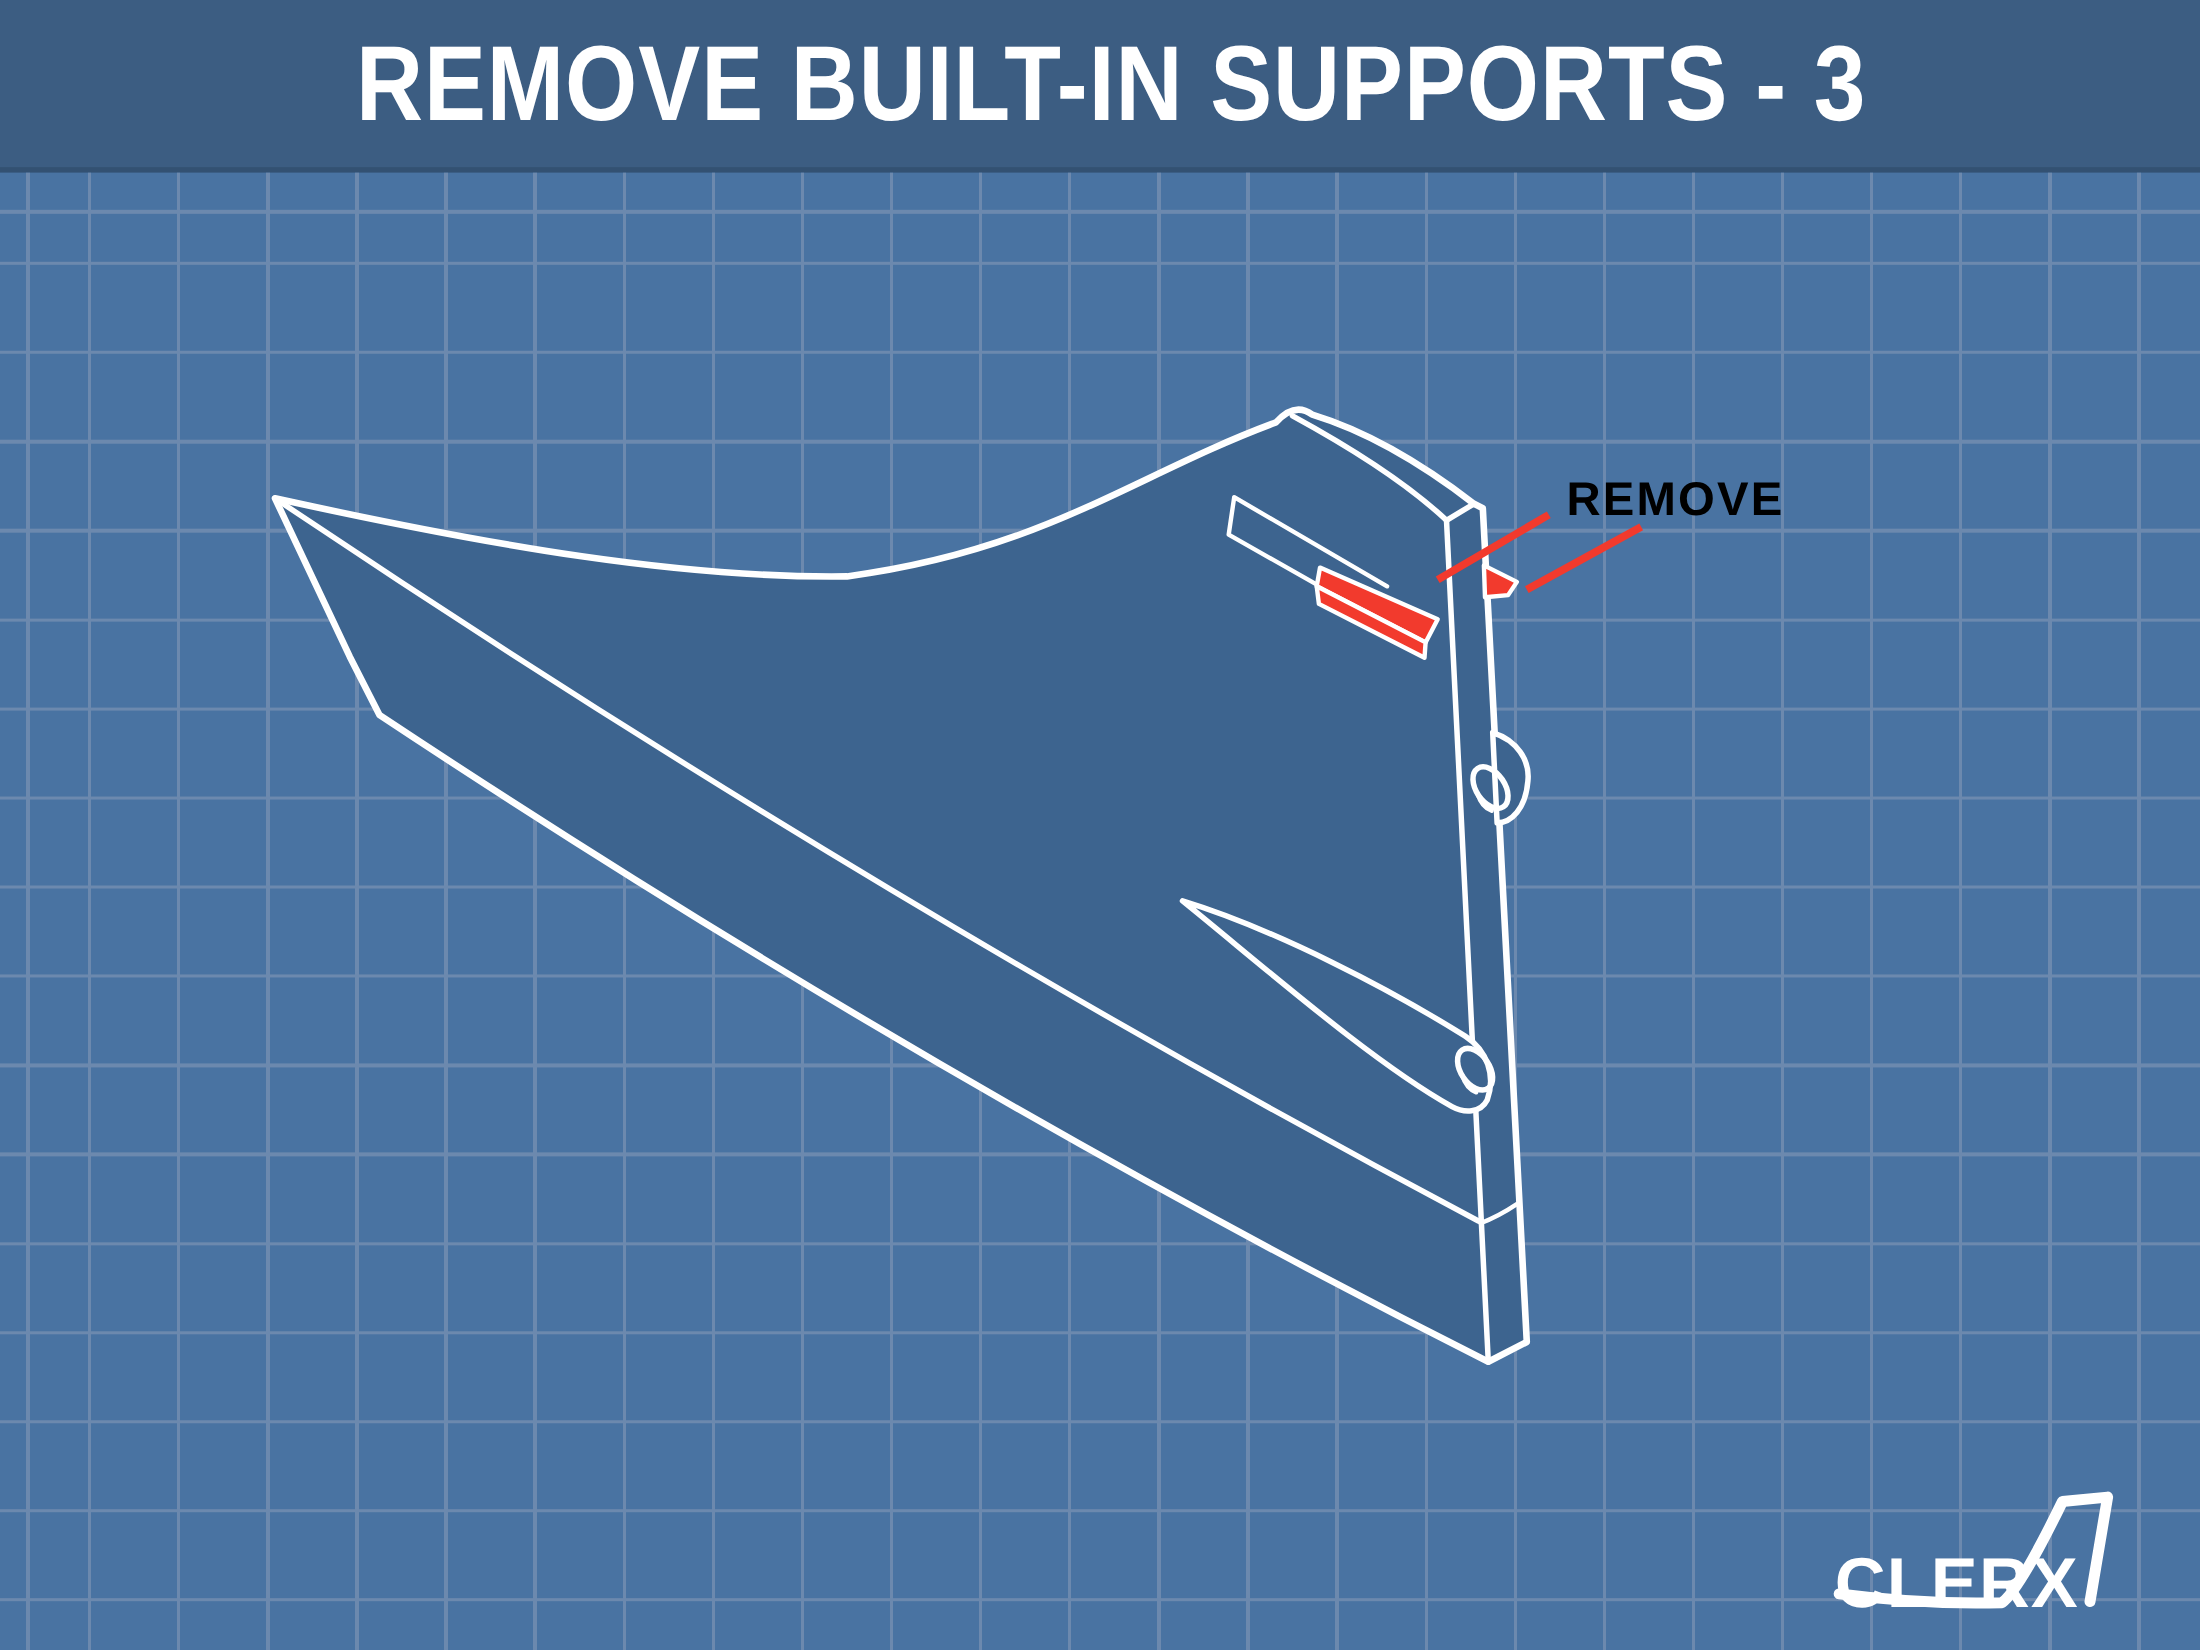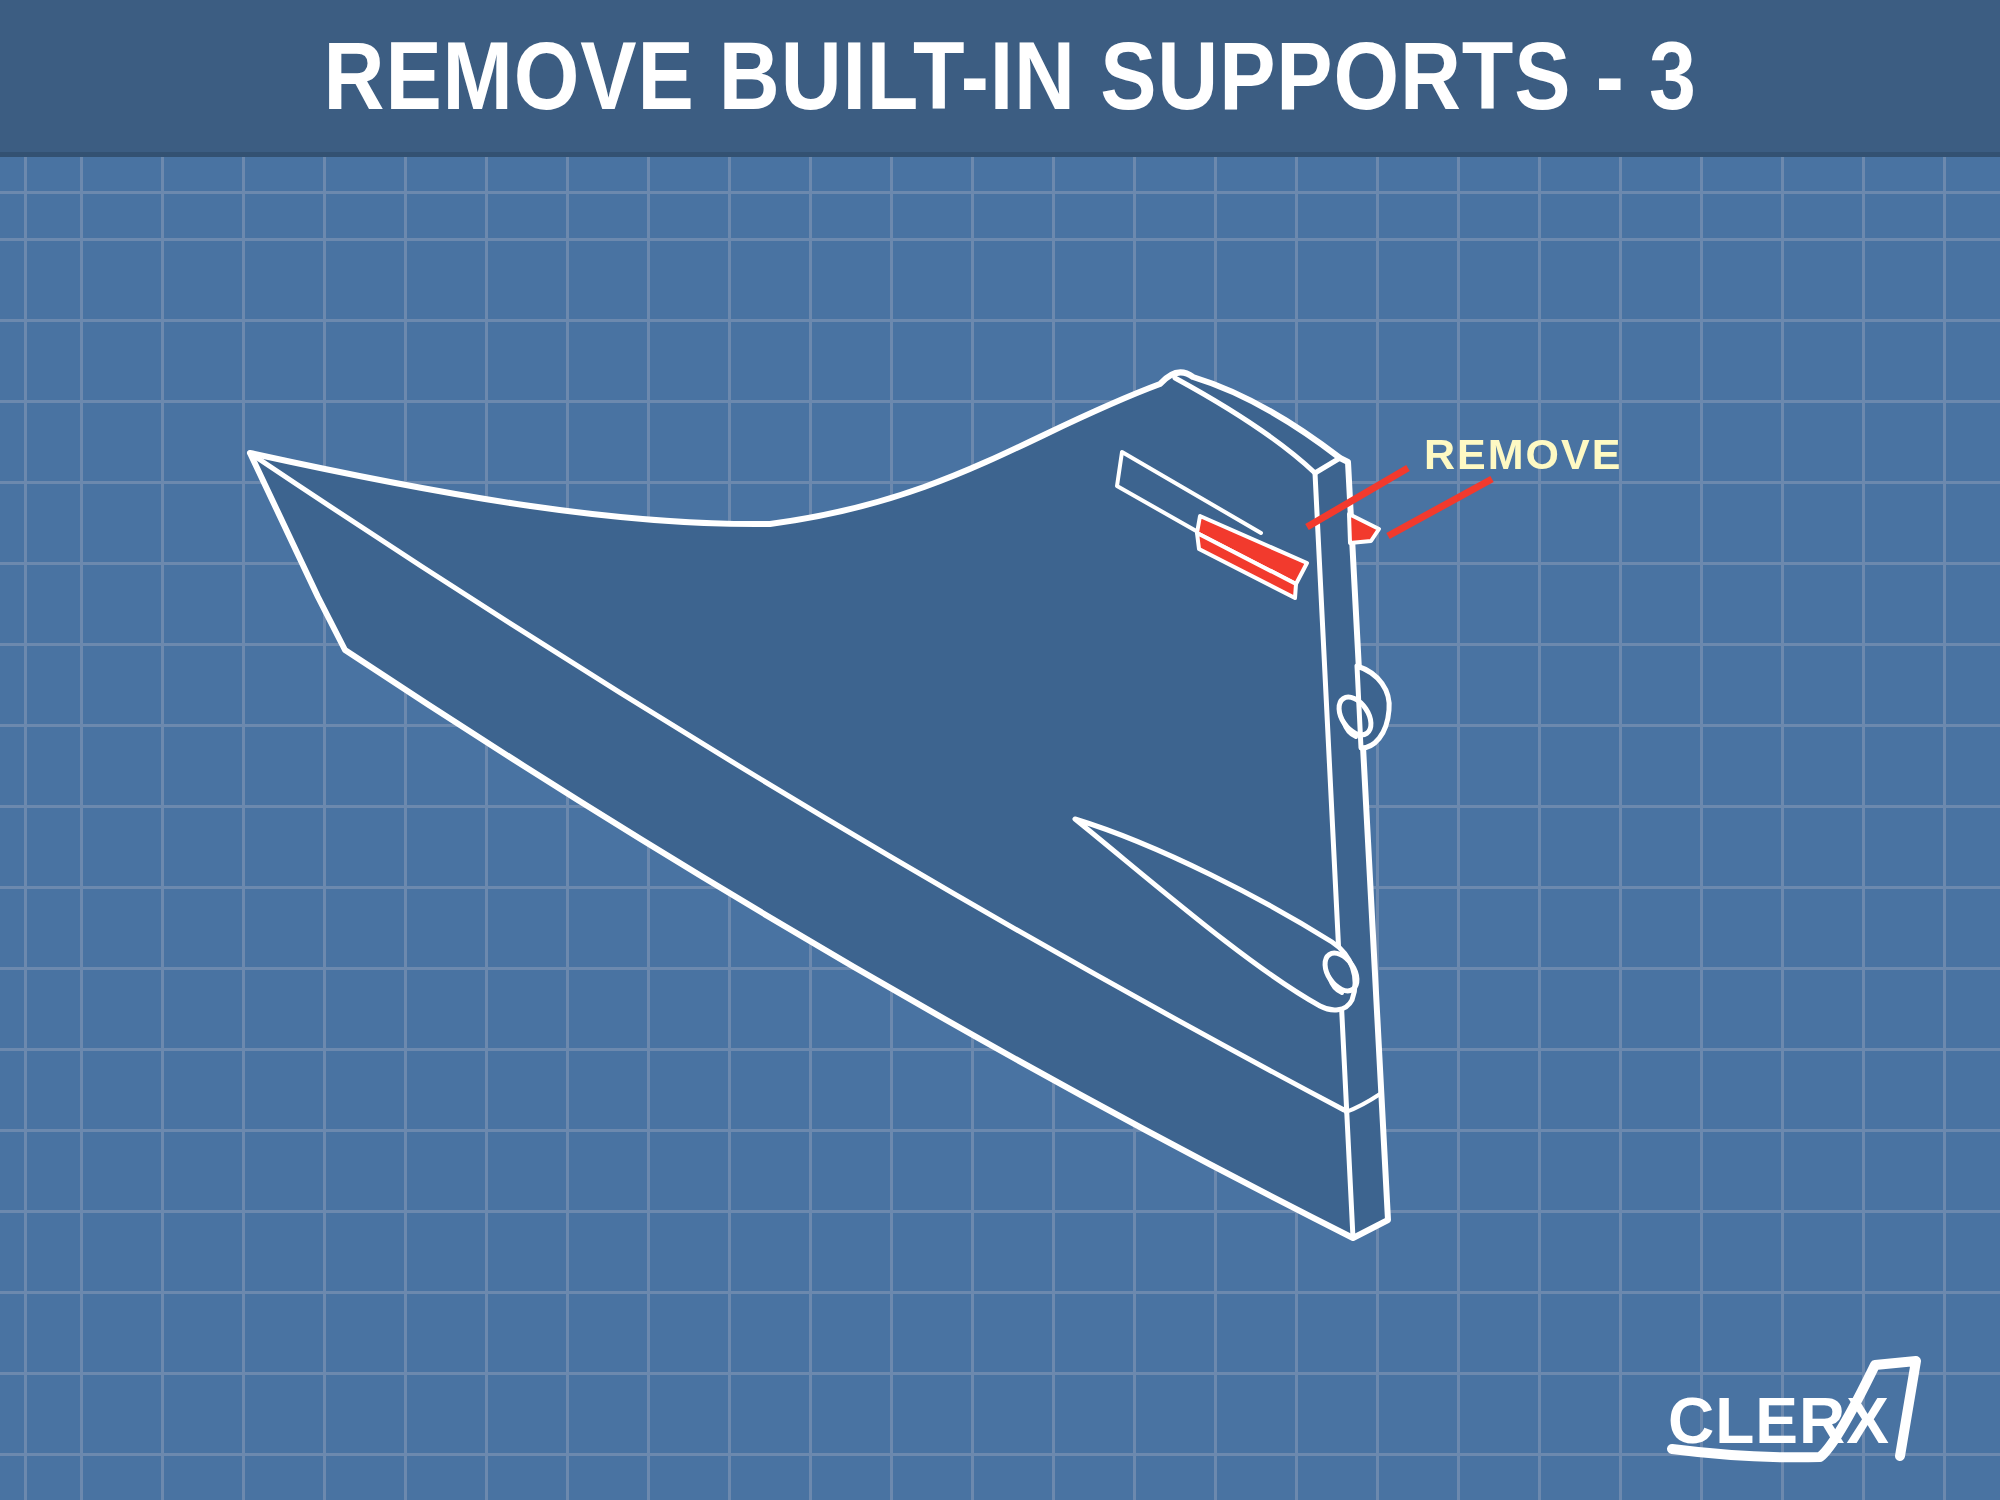--- a/index.html
+++ b/index.html
@@ -46,35 +46,35 @@
   .part-svg {
     position: absolute; left: 0; top: 0;
     width: 2000px; height: 1500px;
     pointer-events: none;
   }
 
   
   .remove-label {
     position: absolute;
     left: 1424px; top: 430px;
-    color: #fef9c3;
+    color: #000000;
     font-size: 43px;
     font-weight: bold;
     letter-spacing: 2px;
     white-space: nowrap;
   }
 
   
   .clerx-logo {
     position: absolute;
     left: 1664px; top: 1354px;
     width: 262px; height: 116px;
   }
   .clerx-wordmark {
-    position: absolute; left: 4px; top: 30px;
+    position: absolute; left: 4px; top: 48px;
     color: #FFFFFF;
     font-size: 64px;
     font-weight: bold;
     letter-spacing: 1px;
     white-space: nowrap;
   }
   .clerx-winglet {
     position: absolute; left: 0; top: 0;
     width: 262px; height: 116px;
   }

